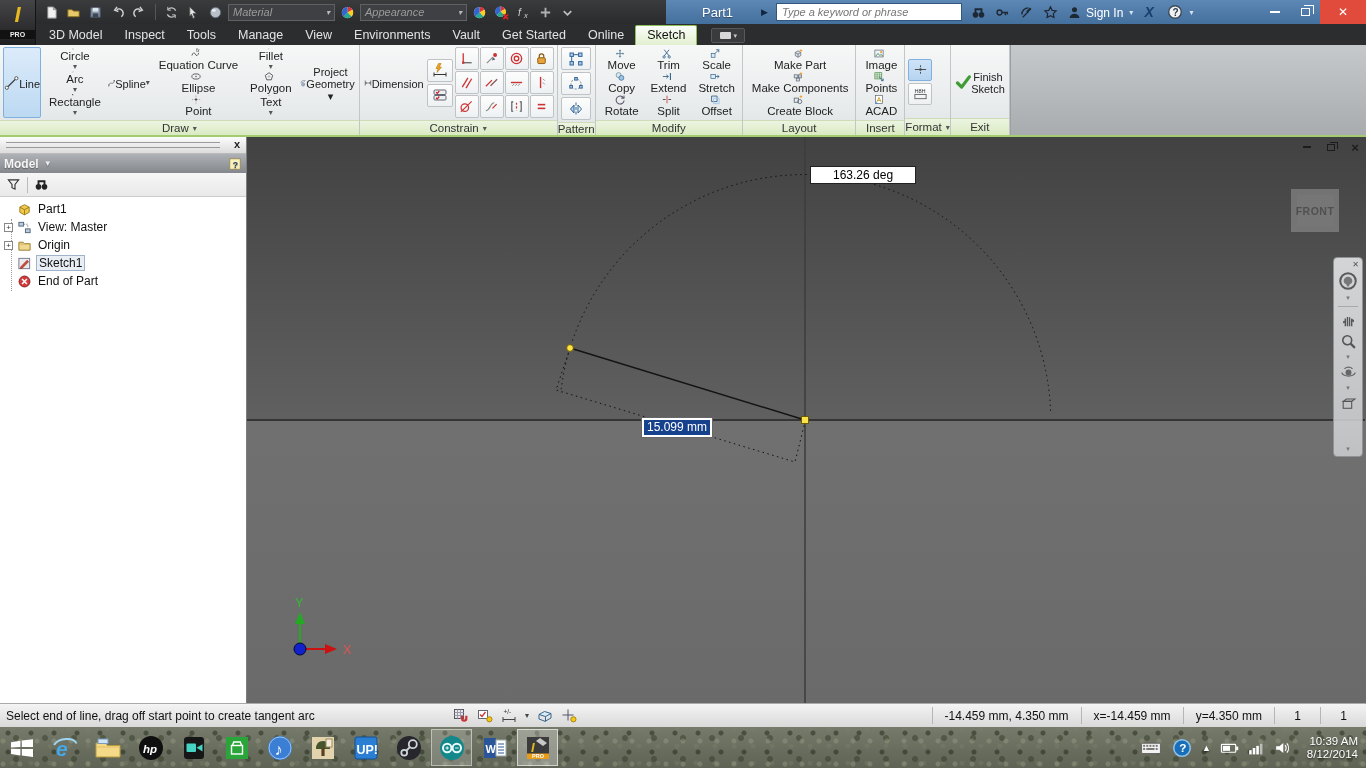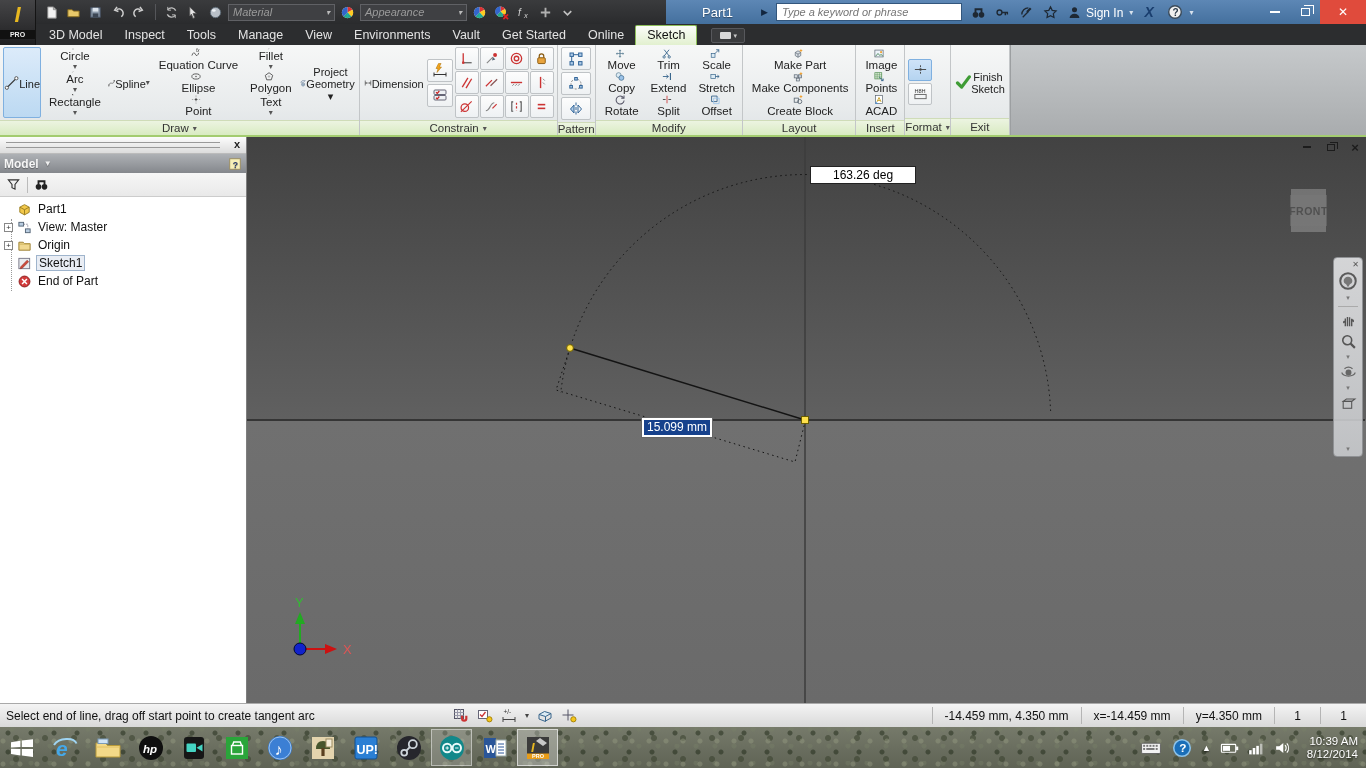--- a/index.html
+++ b/index.html
@@ -80,21 +80,21 @@
   .expander{width:9px;height:9px;border:1px solid #888;background:#fff;font-size:8px;line-height:7px;text-align:center;color:#333;margin-right:4px;flex:none;}
   .t-ind{width:13px;flex:none;}
 
   
   .canvas{position:relative;flex:1;background:linear-gradient(#424242 0%,#606060 49.8%,#707070 50.2%,#6a6a6a 100%);overflow:hidden;}
   .doc-controls{position:absolute;top:4px;right:4px;display:flex;gap:10px;align-items:center;z-index:5;}
   .dc{color:#1c1c1c;display:flex;align-items:center;justify-content:center;width:14px;height:12px;}
   .dc .m{width:8px;height:2px;background:#1c1c1c;}
   .dc .r{width:8px;height:7px;border:1px solid #1c1c1c;position:relative;}
   .dc .r:before{content:"";position:absolute;left:2px;top:-3px;width:7px;height:6px;border:1px solid #1c1c1c;border-bottom:none;border-left:none;}
-  .viewcube{position:absolute;left:1044px;top:52px;width:35px;height:43px;background:rgba(158,158,158,.5);display:flex;align-items:center;justify-content:center;z-index:4;}
+  .viewcube{position:absolute;left:1044px;top:52px;width:48px;height:43px;background:rgba(158,158,158,.5);display:flex;align-items:center;justify-content:center;z-index:4;}
   .viewcube .face{width:37px;height:31px;background:rgba(120,120,120,.55);display:flex;align-items:center;justify-content:center;font-weight:bold;font-size:10.5px;color:rgba(78,78,78,.95);letter-spacing:.5px;}
   .navbar{position:absolute;left:1086px;top:120px;width:30px;height:200px;background:linear-gradient(rgba(235,236,238,.85),rgba(205,207,210,.85));border:1px solid #8f9194;border-radius:4px;display:flex;flex-direction:column;align-items:center;padding:2px 0;z-index:4;}
   .navbar .nx{align-self:flex-end;margin-right:3px;font-size:8px;color:#555;}
   .navbar .nsep{width:20px;height:1px;background:#aaa;margin:3px 0;}
   .navbar .ncar{font-size:7px;color:#777;margin:1px 0;}
   .nv{margin:2px 0;}
   .angle-tip{position:absolute;left:563px;top:29px;background:#fff;border:1px solid #222;font-size:12px;color:#000;padding:1px 22px;z-index:6;}
   .len-input{position:absolute;left:394px;top:280px;background:#fff;border:1px solid #666;padding:2px;z-index:6;}
   .len-input .inner{background:#16418c;color:#fff;font-size:12px;padding:0 3px;line-height:15px;}
 

